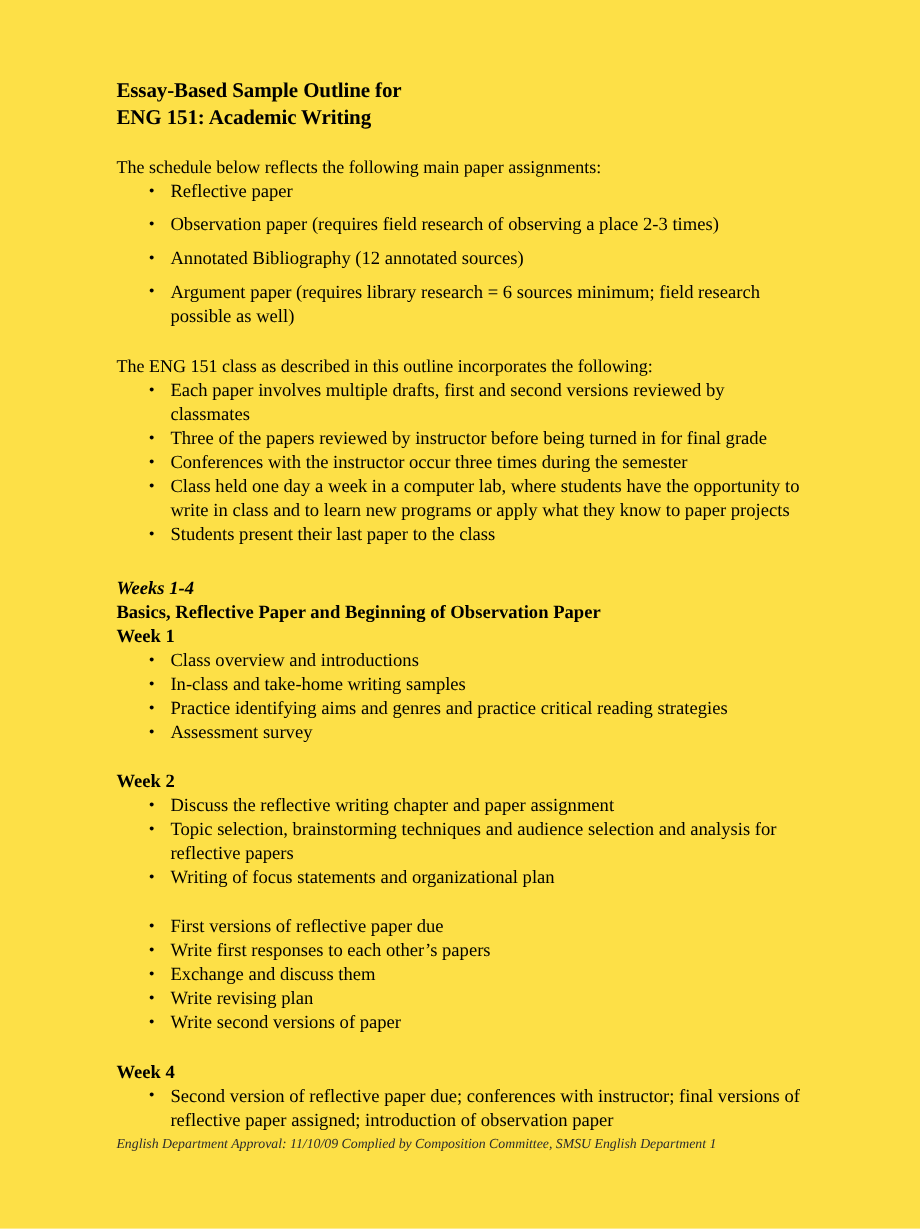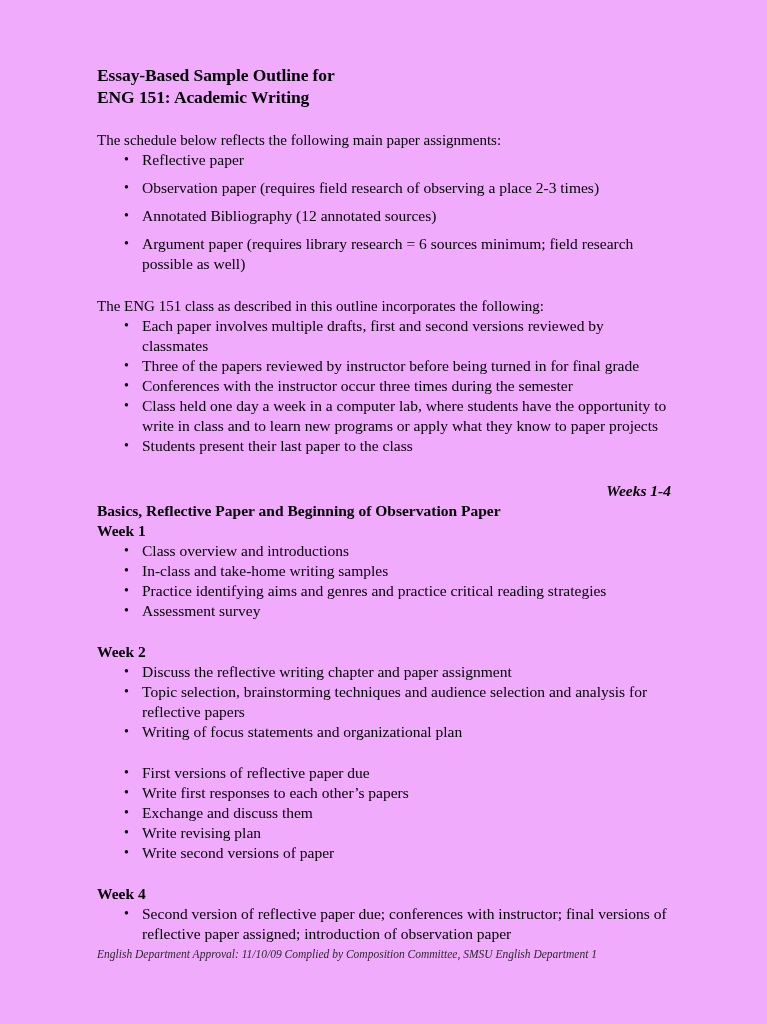--- a/index.html
+++ b/index.html
@@ -4,21 +4,21 @@
 <style>
   html, body {
     margin: 0;
     padding: 0;
     background: #ffffff;
   }
   .page {
     position: relative;
     width: 767px;
     height: 1024px;
-    background: #f0abfc;
+    background: #fde047;
     overflow: hidden;
     font-family: "Liberation Serif", "DejaVu Serif", serif;
     color: #000000;
   }
   .content {
     position: absolute;
     left: 97px;
     top: 64px;
     width: 574px;
   }
@@ -66,21 +66,20 @@
   ul.blist.loose > li { margin-bottom: 8px; }
   ul.blist.tight > li { margin-bottom: 0px; }
 
   
   .weeks-range {
     font-size: 15.5px;
     font-weight: bold;
     font-style: italic;
     line-height: 20px;
     margin: 0;
-    text-align: right;
   }
   .section-head {
     font-size: 15.5px;
     font-weight: bold;
     line-height: 20px;
     margin: 0;
   }
   .week-head {
     font-size: 15.5px;
     font-weight: bold;

